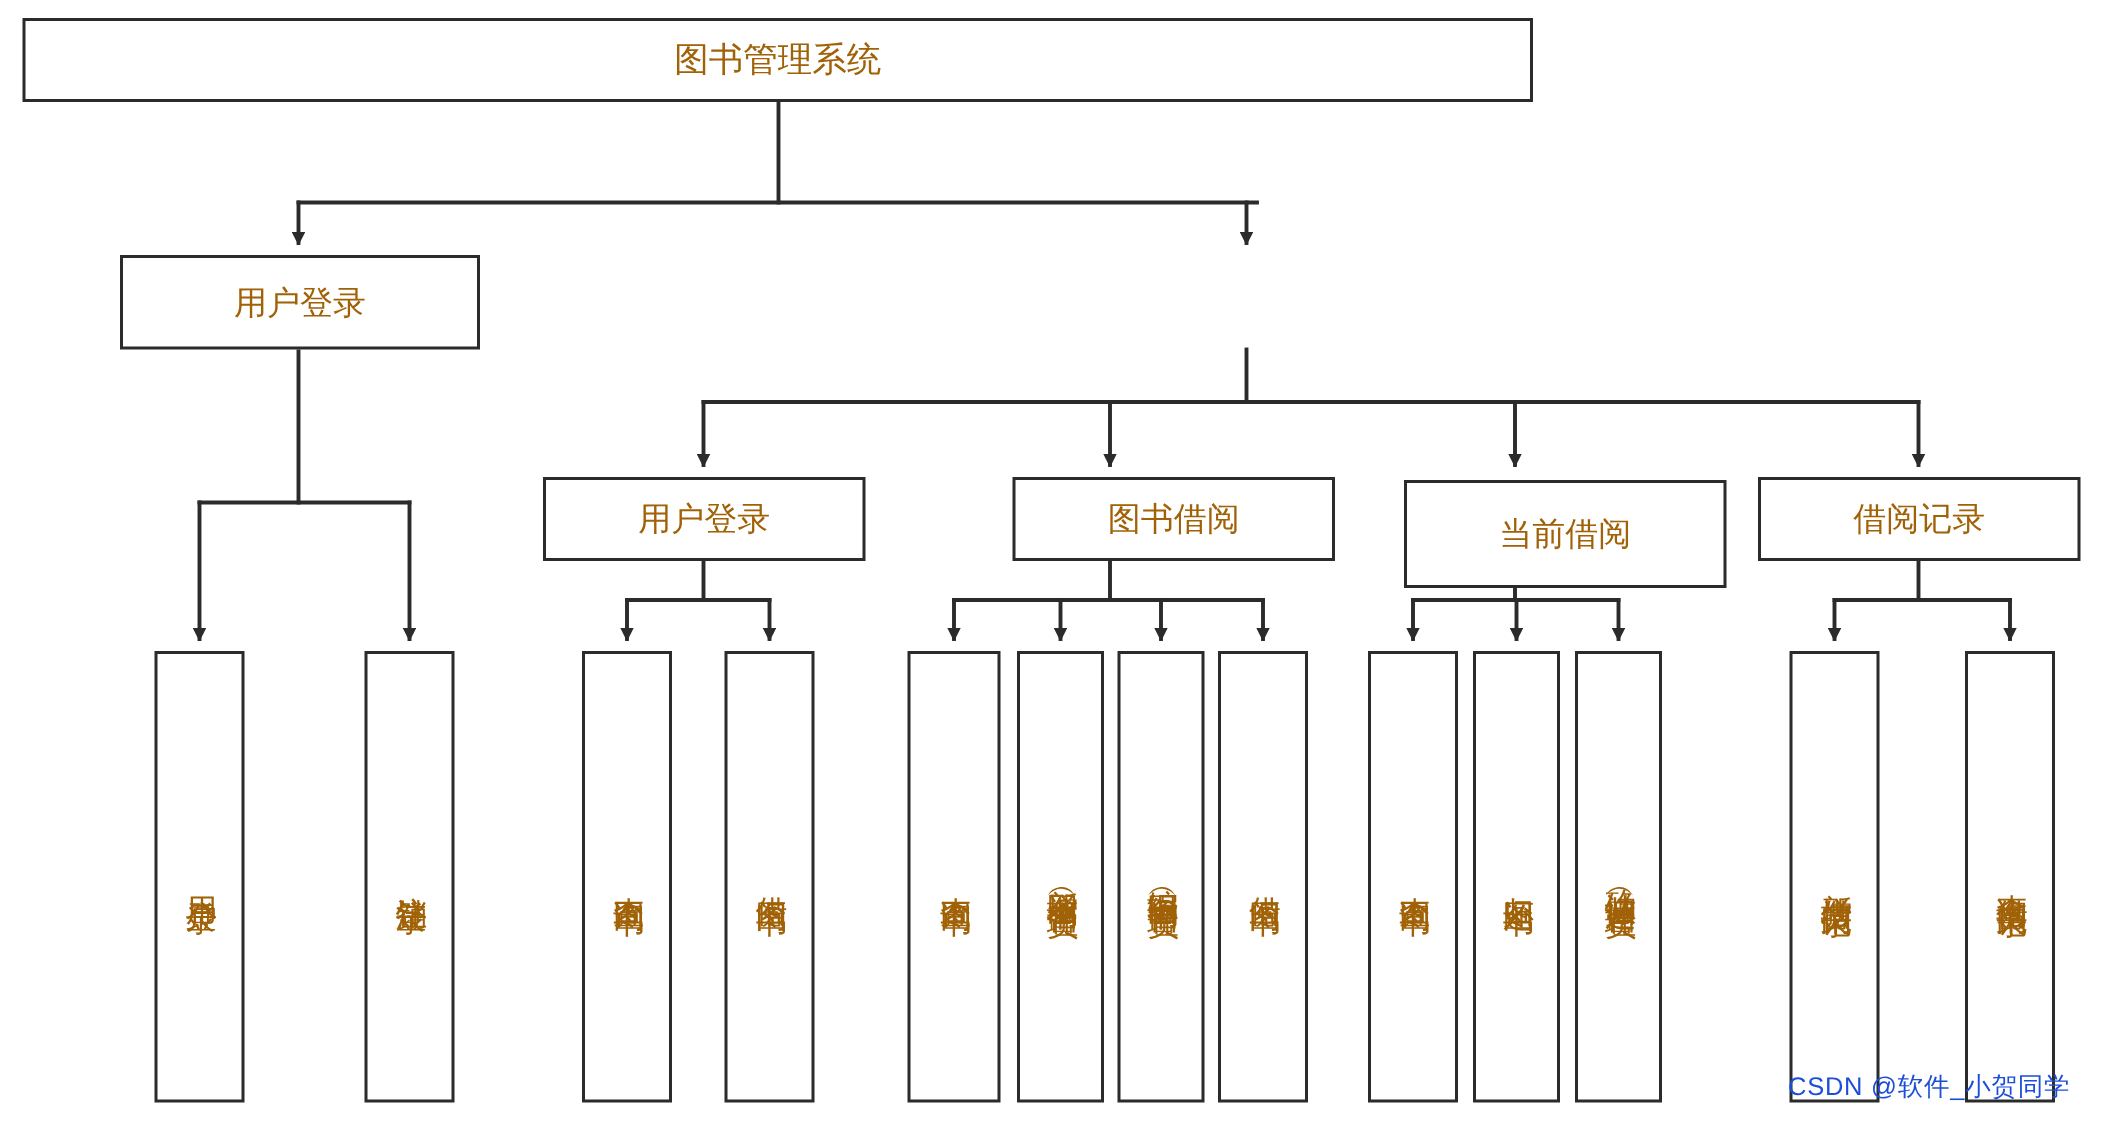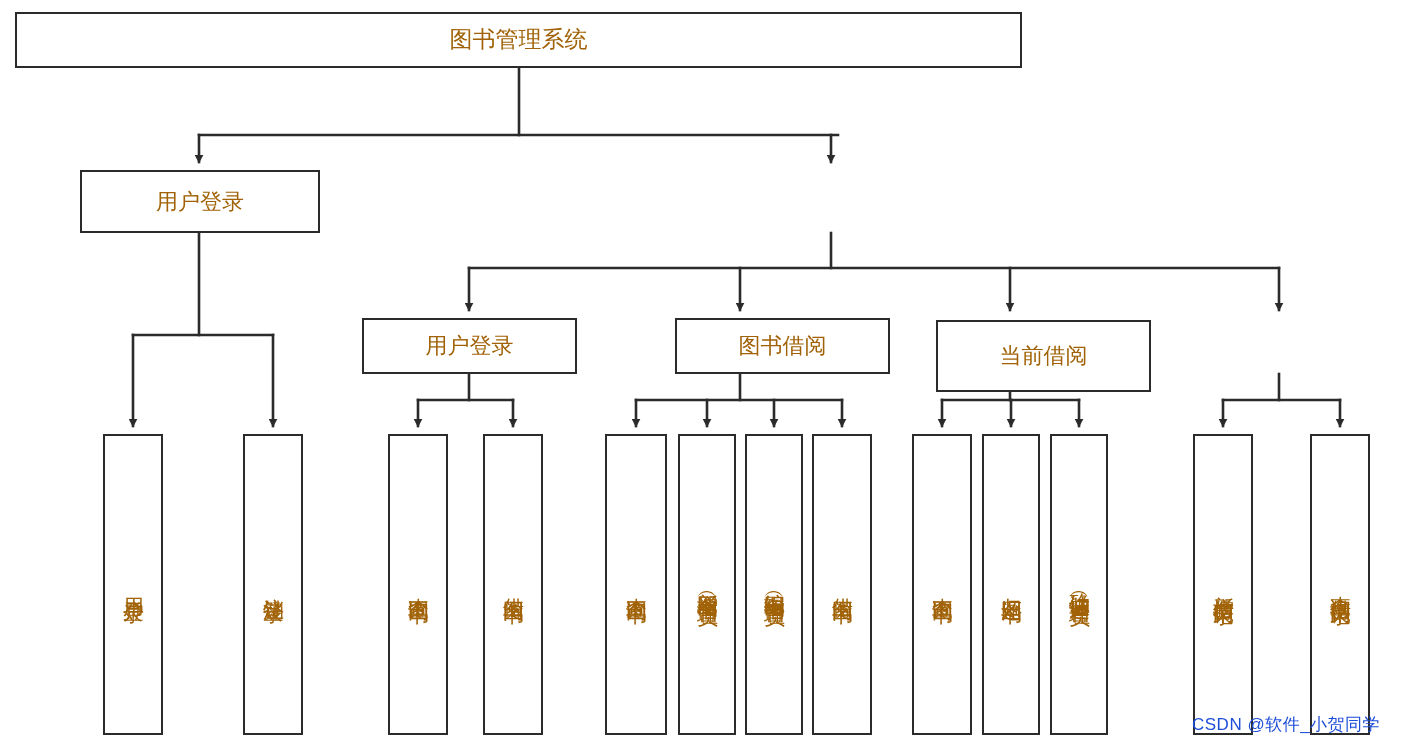--- a/index.html
+++ b/index.html
@@ -115,20 +115,21 @@
     </g>
   </svg>
 
   <div class="node horiz root" style="left:15px; top:12px; width:1007px; height:56px;">图书管理系统</div>
 
   <div class="node horiz" style="left:80px; top:170px; width:240px; height:63px;">用户登录</div>
 
   <div class="node horiz" style="left:362px; top:318px; width:215px; height:56px;">用户登录</div>
   <div class="node horiz" style="left:633px; top:318px; width:215px; height:56px;margin-left:42px;">图书借阅</div>
   <div class="node horiz" style="left:903px; top:320px; width:215px; height:72px;margin-left:33px;">当前借阅</div>
+  <div class="node horiz" style="left:1172px; top:318px; width:215px; height:56px;">借阅记录</div>
 
   <div class="node vert" style="left:103px; top:434px; width:60px; height:301px;">用户登录</div>
   <div class="node vert" style="left:243px; top:434px; width:60px; height:301px;">注销登录</div>
 
   <div class="node vert" style="left:388px; top:434px; width:60px; height:301px;">查询图书</div>
   <div class="node vert" style="left:483px; top:434px; width:60px; height:301px;">借阅图书</div>
 
   <div class="node vert" style="left:605px; top:434px; width:62px; height:301px;">查询图书</div>
   <div class="node vert" style="left:678px; top:434px; width:58px; height:301px;">新增图书（管理员）</div>
   <div class="node vert" style="left:745px; top:434px; width:58px; height:301px;">编辑图书（管理员）</div>

